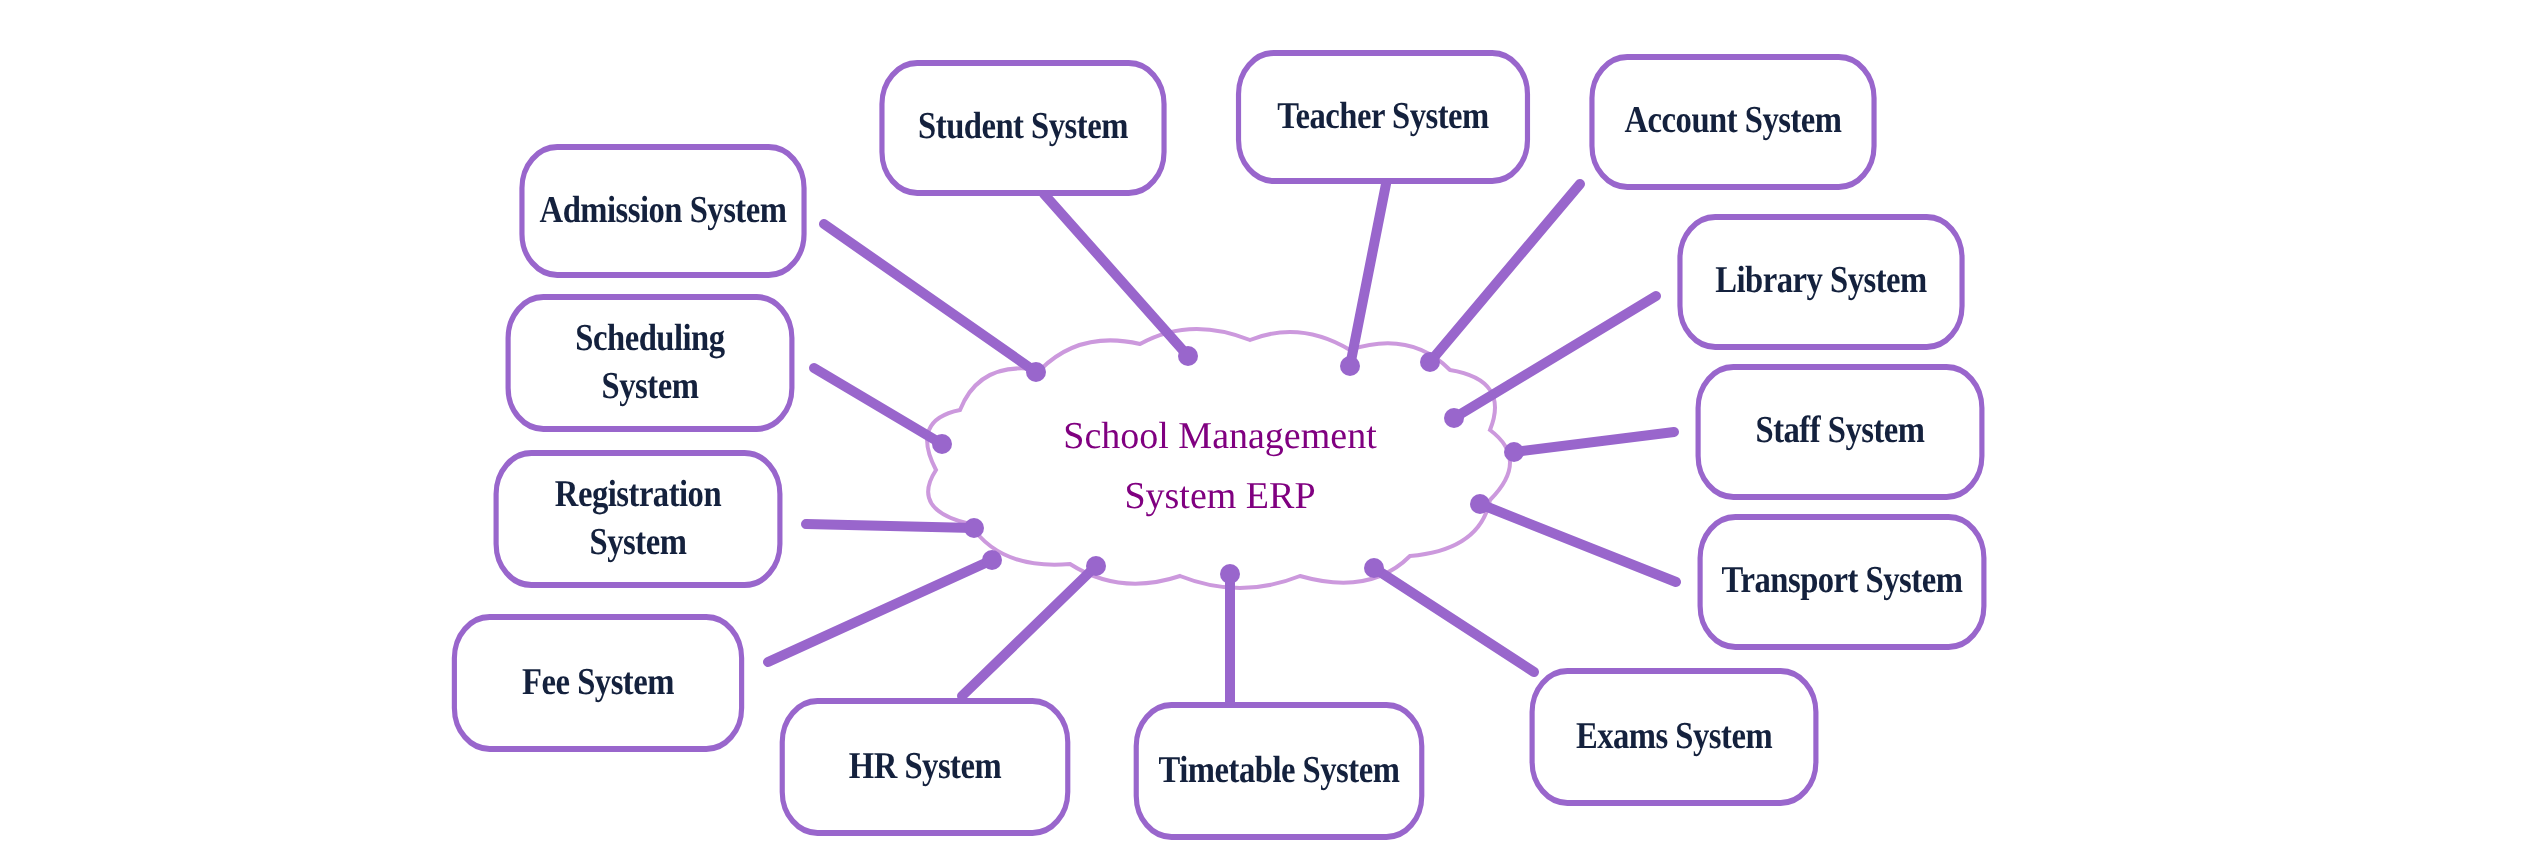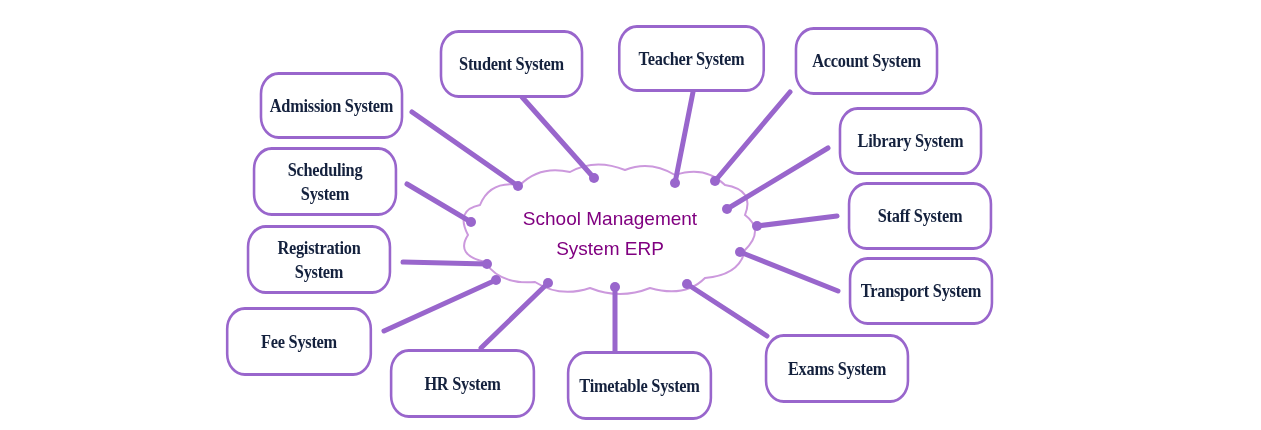--- a/index.html
+++ b/index.html
@@ -22,21 +22,21 @@
       color: #14213d;
       letter-spacing: -0.3px;
       transform: scaleX(0.86);
       transform-origin: center;
     }
     .node span { white-space: pre-line; }
     .center-label {
       position: absolute;
       left: 490px; top: 204px; width: 240px;
       text-align: center;
-      font-family: Liberation Sans, sans-serif;
+      font-family: Liberation Serif, serif;
       font-size: 19px;
       line-height: 30px;
       color: #800080;
       white-space: pre-line;
     }
   </style>
 </head>
 <body>
 
 <svg id="diagram" width="1261" height="430" viewBox="0 0 1261 430" xmlns="http://www.w3.org/2000/svg">

